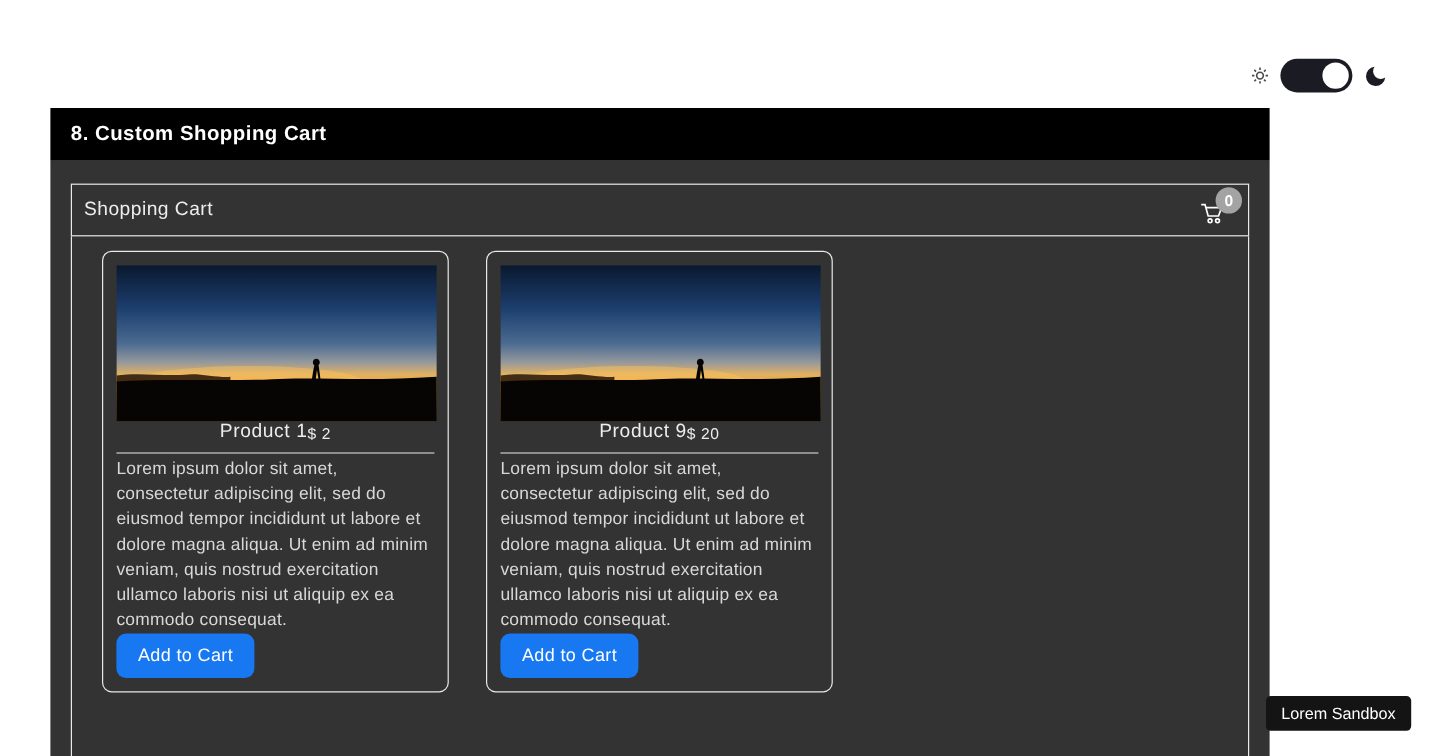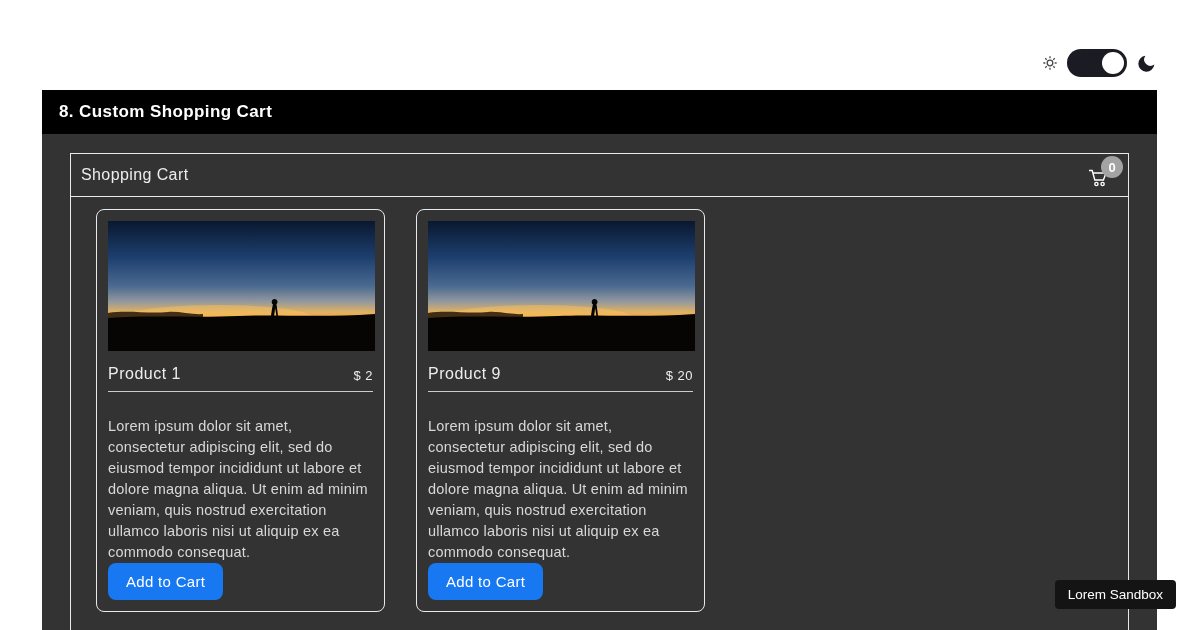--- a/index.html
+++ b/index.html
@@ -20,30 +20,30 @@
     width:60px; height:28px; border-radius:14px;
     background:#1b1b23; position:relative; cursor:pointer; border:none;
   }
   .toggle .knob {
     position:absolute; top:3px; right:3px;
     width:22px; height:22px; border-radius:50%; background:#ffffff;
   }
   .moon-wrap { width:21px; height:21px; display:flex; }
 
   
-  .app { position:absolute; left:42px; top:90px; width:1115px; }
+  .app { position:absolute; left:42px; top:90px; width:1016px; }
   .app-header {
     background:#000000; height:44px;
     display:flex; align-items:center; padding:0 17px;
   }
   .app-header h1 {
     color:#ffffff; font-size:17px; font-weight:bold; letter-spacing:0.4px;
   }
   .app-body {
-    background:#333333; height:496px; padding:19px 28px; overflow:hidden;
+    background:#333333; height:496px; padding:19px 17px; overflow:hidden;
   }
 
   
   .cart-header {
     border:1px solid #e9e9e9; height:44px;
     display:flex; align-items:center; justify-content:space-between;
     padding:0 16px 0 10px;
   }
   .cart-title { color:#ededed; font-size:16px; letter-spacing:0.4px; font-weight:normal; }
   .cart-btn {
@@ -62,28 +62,27 @@
   }
   .products { display:flex; gap:31px; padding:12px 25px; align-items:flex-start; }
 
   
   .card {
     width:289px; border:1px solid #e9e9e9; border-radius:8px;
     padding:11px; color:#ededed;
   }
   .photo { display:block; width:267px; height:130px; }
   .title-row {
-    display:flex; justify-content:space-between; align-items:flex-end;
-    margin-top:14px;
+    display:flex; justify-content:center; align-items:flex-end;
   }
   .title-row h2 { font-size:16px; font-weight:normal; letter-spacing:0.5px; color:#ededed; }
   .price { font-size:13px; color:#ededed; letter-spacing:0.5px; }
   .card hr { border:none; border-top:1px solid #cccccc; margin-top:8px; }
   .desc {
-    margin-top:24px; font-size:14.5px; line-height:21px;
+    margin-top:3px; font-size:14.5px; line-height:21px;
     color:#d8d8d8; letter-spacing:0.2px;
   }
   .add-btn {
     background:#1778f2; color:#ffffff;
     border:none; border-radius:8px; padding:10px 18px;
     font-size:15px; letter-spacing:0.3px; cursor:pointer;
     font-family:"Liberation Sans", sans-serif;
   }
 
   

